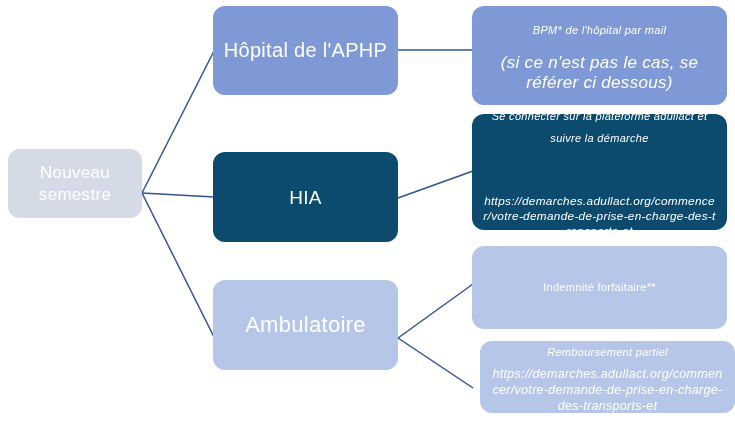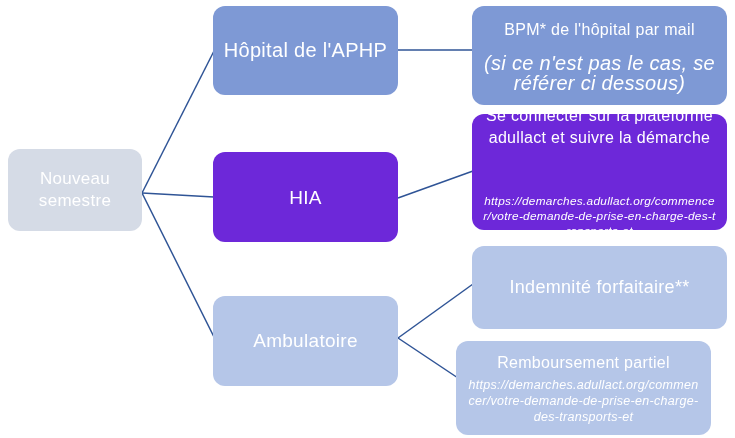--- a/index.html
+++ b/index.html
@@ -30,35 +30,35 @@
     flex-direction: column;
     align-items: center;
     justify-content: center;
     text-align: center;
     box-sizing: border-box;
     padding: 6px 10px;
     letter-spacing: 0.3px;
   }
   .v-palegray { background: #d5dbe6; }
   .v-medium   { background: #7e99d5; }
-  .v-dark     { background: #6d28d9; gap: 41px; }
+  .v-dark     { background: #0c4a6e; gap: 41px; }
   .v-light    { background: #b5c6e8; }
 
-  .n-root         { left: 8px;   top: 149px; width: 134px; height: 82px;  font-size: 17px; line-height: 22px; }
+  .n-root         { left: 8px;   top: 149px; width: 134px; height: 69px;  font-size: 17px; line-height: 22px; }
   .n-aphp         { left: 213px; top: 6px;   width: 185px; height: 89px;  font-size: 20px; }
   .n-espic        { left: 213px; top: 152px; width: 185px; height: 90px;  font-size: 19px; line-height: 29px; }
-  .n-ambulatoire  { left: 213px; top: 296px; width: 185px; height: 90px;  font-size: 19px; }
+  .n-ambulatoire  { left: 213px; top: 280px; width: 185px; height: 90px;  font-size: 22px; }
   .n-bpm          { left: 472px; top: 6px;   width: 255px; height: 99px;  }
   .n-adullact     { left: 472px; top: 114px; width: 255px; height: 116px; }
   .n-indemnite    { left: 472px; top: 246px; width: 255px; height: 83px;  }
-  .n-remboursement{ left: 456px; top: 341px; width: 255px; height: 94px; align-items: center;  }
+  .n-remboursement{ left: 480px; top: 341px; width: 255px; height: 72px; align-items: center;  }
 
-  .title-lg  { font-size: 16px; line-height: 22px; }
-  .title-md  { font-size: 18px; line-height: 21px; }
-  .note-it   { font-style: italic; font-size: 20px; line-height: 20px; margin-top: 12px; }
+  .title-lg  { font-size: 11px; line-height: 22px; font-style: italic; }
+  .title-md  { font-size: 11px; line-height: 21px; }
+  .note-it   { font-style: italic; font-size: 17px; line-height: 20px; margin-top: 12px; }
   .url-it    { font-style: italic; font-size: 11.8px; line-height: 15px; margin-top: 4px; word-break: break-all; }
   .small-it  { font-style: italic; font-size: 12.5px; line-height: 16px; margin-top: 3px; }
 </style>
 </head>
 <body>
 
 <div id="canvas">
 
   <svg id="connectors" viewBox="0 0 735 438" xmlns="http://www.w3.org/2000/svg">
     <line x1="142" y1="193" x2="214" y2="51" stroke="#2f5496" stroke-width="1.5"></line>

